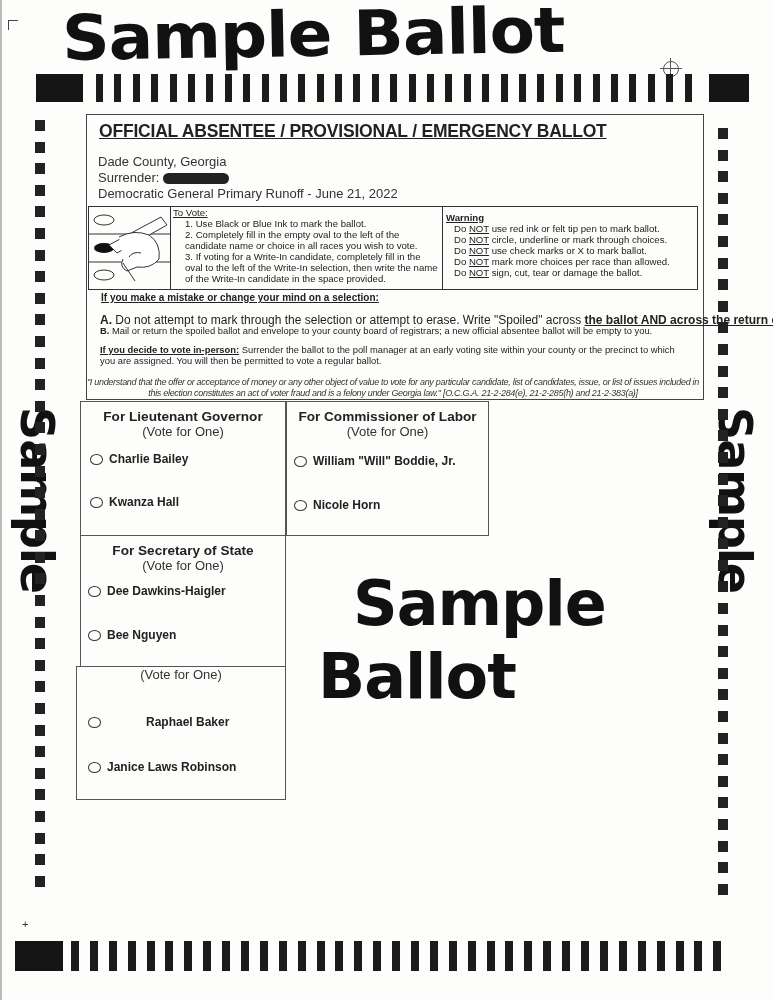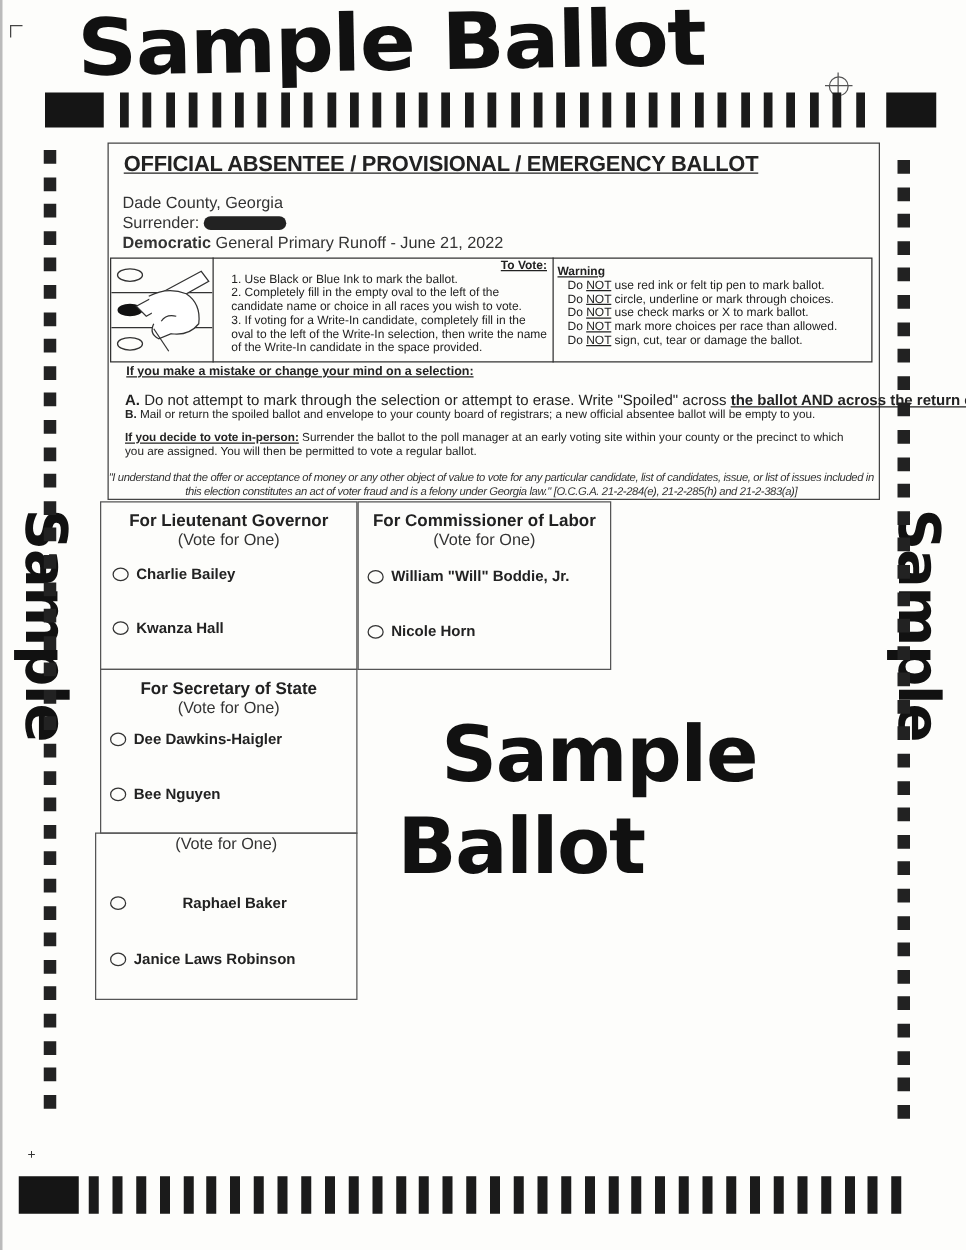--- a/index.html
+++ b/index.html
@@ -30,29 +30,29 @@
   .side-col .sq { width: 10px; height: 11px; background: #222; margin-bottom: 10.6px; }
   .side-left { left: 35px; top: 120px; }
   .side-right { left: 718px; top: 128px; }
 
   .ballot-frame { left: 86px; top: 114px; width: 618px; height: 286px; border: 1.2px solid #444; box-sizing: border-box; }
   .title { left: 99px; top: 121px; font-size: 17.5px; font-weight: bold; text-decoration: underline; color: #222; letter-spacing: -0.2px; }
   .county { left: 98px; top: 154px; font-size: 13px; color: #333; }
   .precinct { left: 98px; top: 170px; font-size: 13px; color: #333; }
   .redact { display: inline-block; width: 66px; height: 11px; background: #222; border-radius: 6px; vertical-align: middle; margin-left: 4px; }
   .election { left: 98px; top: 186px; font-size: 13px; color: #333; }
-  .election b { font-weight: bold; }
+  .election b { font-weight: normal; }
 
   .instr-box { left: 88px; top: 206px; width: 610px; height: 84px; border: 1px solid #333; box-sizing: border-box; }
   .instr-div1 { left: 170px; top: 206px; width: 1px; height: 84px; background: #333; }
   .instr-div2 { left: 442px; top: 206px; width: 1px; height: 84px; background: #333; }
   .illus { left: 89px; top: 207px; width: 81px; height: 82px; }
 
   .tovote { left: 173px; top: 207px; font-size: 9.6px; line-height: 11px; color: #222; }
-  .tovote .hdr { text-decoration: underline; font-weight: bold; text-align: right; }
+  .tovote .hdr { text-decoration: underline; font-weight: normal; }
   .tovote .item { padding-left: 12px; }
   .tovote .cont { padding-left: 12px; }
 
   .warn { left: 446px; top: 212px; font-size: 9.6px; line-height: 11px; color: #222; }
   .warn .hdr { font-weight: bold; text-decoration: underline; }
   .warn .item { padding-left: 8px; }
   .warn u { text-decoration: underline; }
 
   .mistake-hdr { left: 101px; top: 292px; font-size: 10px; font-weight: bold; text-decoration: underline; color: #222; }
   .mistake-a { left: 100px; top: 313px; font-size: 12px; color: #222; white-space: nowrap; }

